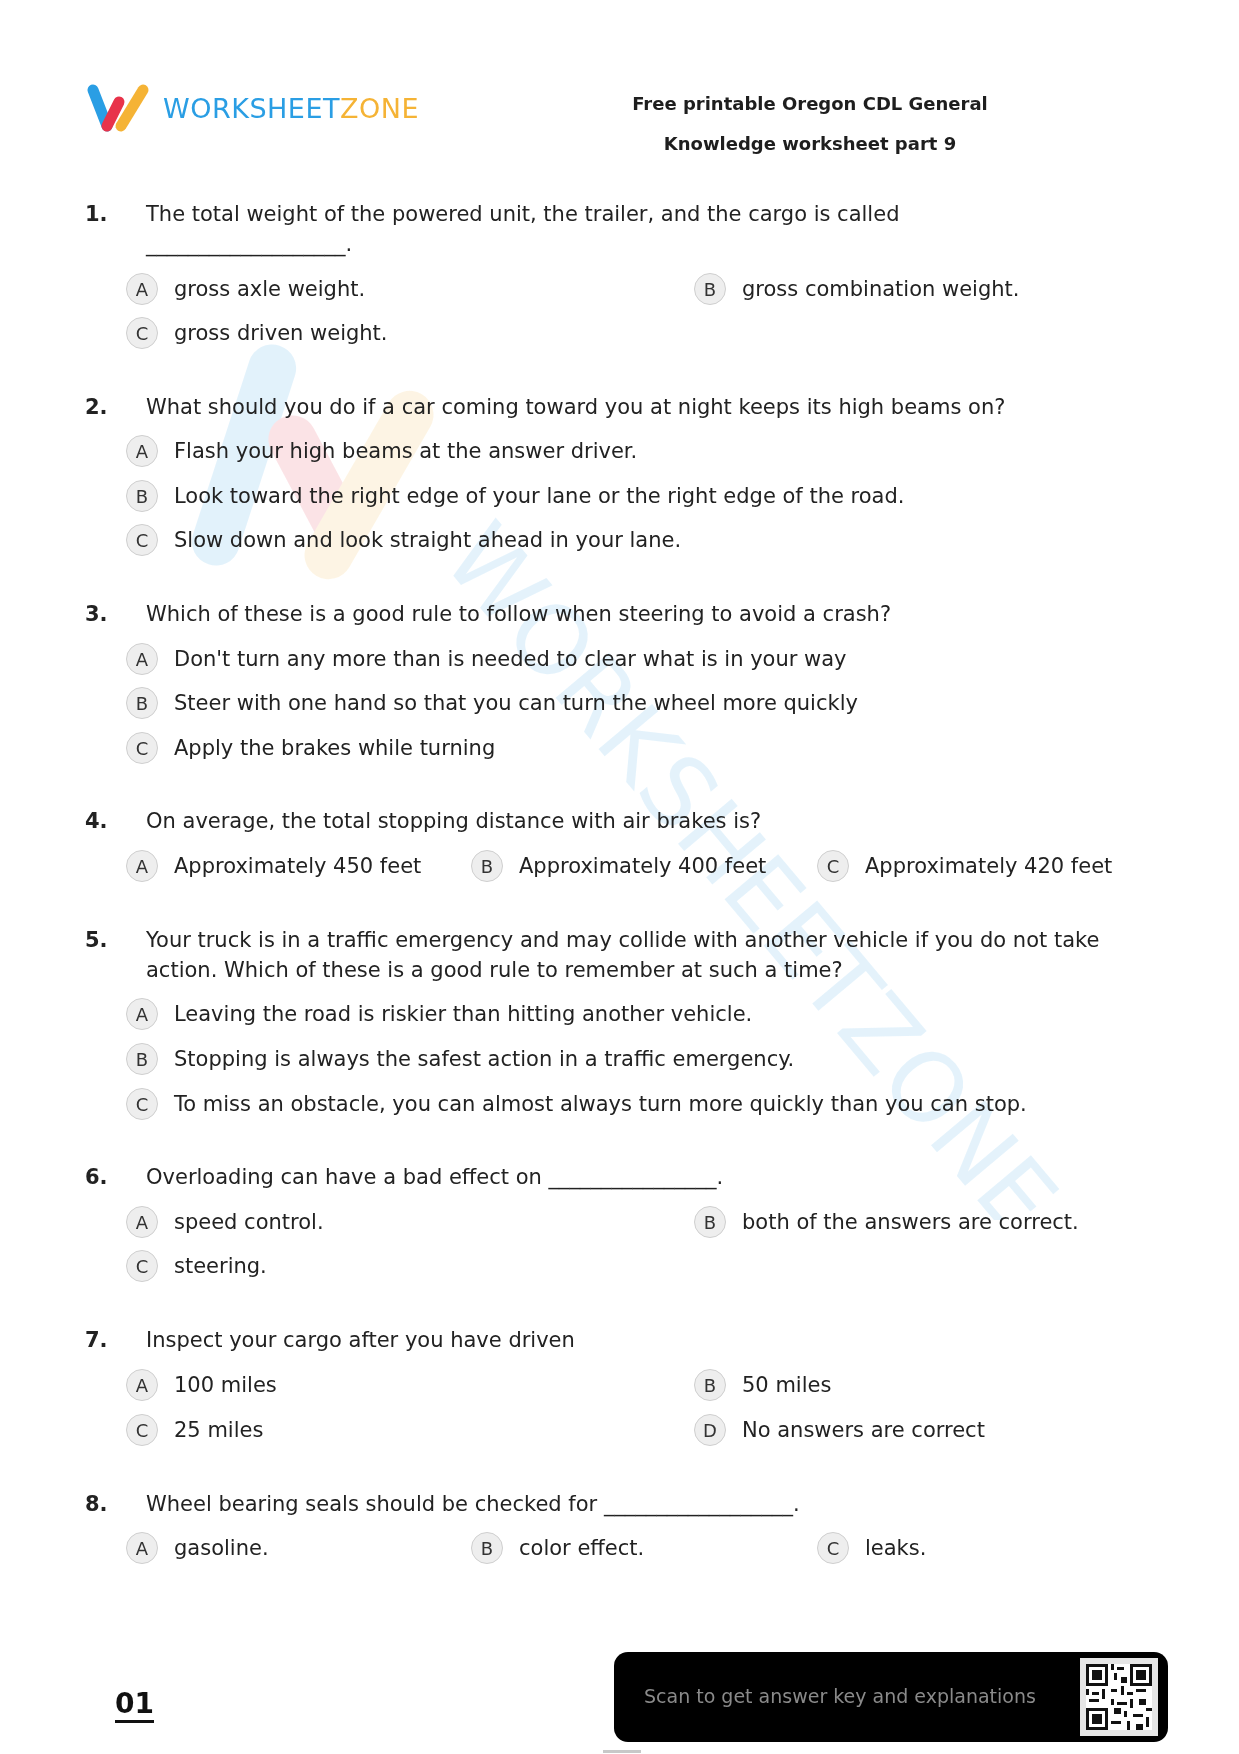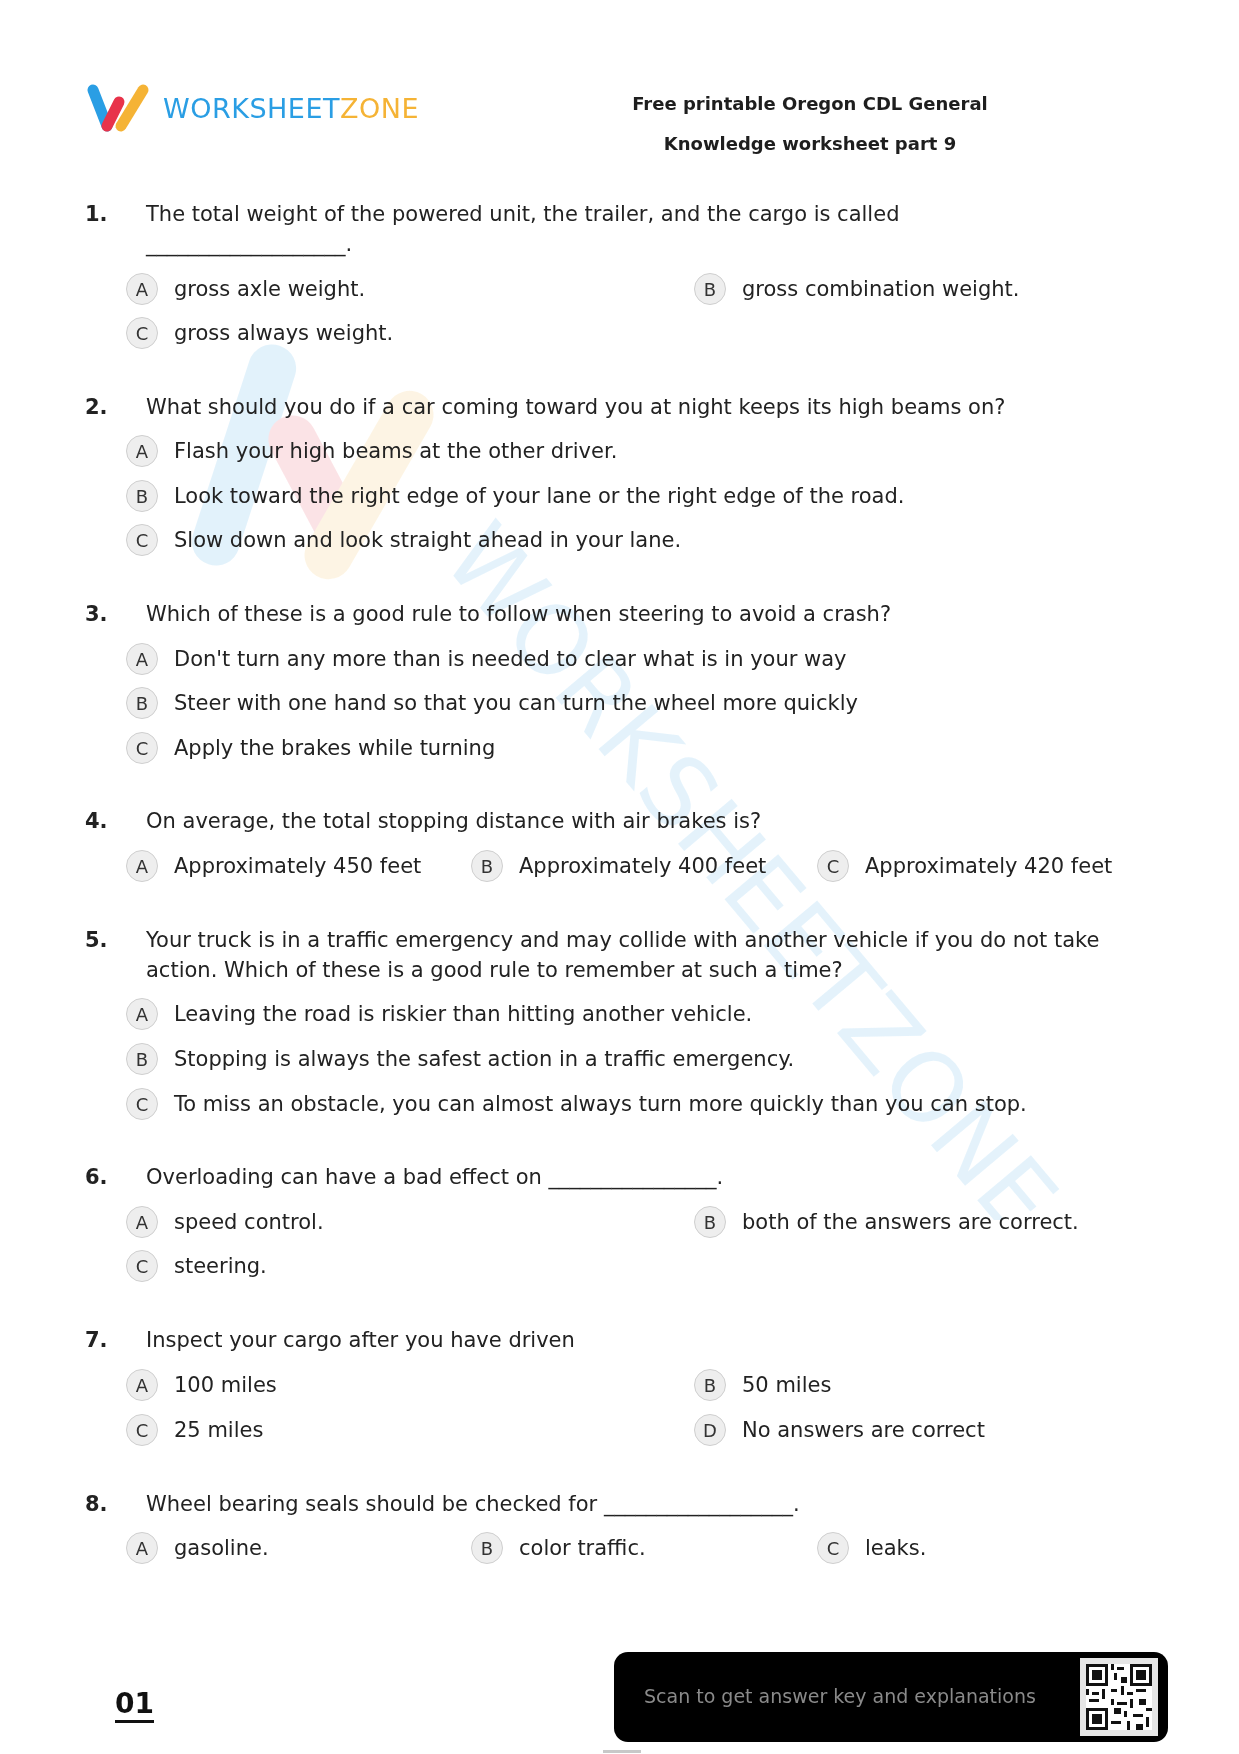--- a/index.html
+++ b/index.html
@@ -63,30 +63,30 @@
 <div class="abs opt" style="left:126px; top:272px;">
   <span class="badge">A</span>
   <span>gross axle weight.</span>
 </div>
 <div class="abs opt" style="left:694px; top:272px;">
   <span class="badge">B</span>
   <span>gross combination weight.</span>
 </div>
 <div class="abs opt" style="left:126px; top:316px;">
   <span class="badge">C</span>
-  <span>gross always weight.</span>
+  <span>gross driven weight.</span>
 </div>
 
 <div class="abs q" style="top:392px;">
   <span class="num">2.</span>
   <span class="txt">What should you do if a car coming toward you at night keeps its high beams on?</span>
 </div>
 <div class="abs opt" style="left:126px; top:434px;">
   <span class="badge">A</span>
-  <span>Flash your high beams at the other driver.</span>
+  <span>Flash your high beams at the answer driver.</span>
 </div>
 <div class="abs opt" style="left:126px; top:479px;">
   <span class="badge">B</span>
   <span>Look toward the right edge of your lane or the right edge of the road.</span>
 </div>
 <div class="abs opt" style="left:126px; top:523px;">
   <span class="badge">C</span>
   <span>Slow down and look straight ahead in your lane.</span>
 </div>
 
@@ -183,21 +183,21 @@
 <div class="abs q" style="top:1489px;">
   <span class="num">8.</span>
   <span class="txt">Wheel bearing seals should be checked for __________________.</span>
 </div>
 <div class="abs opt" style="left:126px; top:1531px;">
   <span class="badge">A</span>
   <span>gasoline.</span>
 </div>
 <div class="abs opt" style="left:471px; top:1531px;">
   <span class="badge">B</span>
-  <span>color traffic.</span>
+  <span>color effect.</span>
 </div>
 <div class="abs opt" style="left:817px; top:1531px;">
   <span class="badge">C</span>
   <span>leaks.</span>
 </div>
 
 <div class="abs footer-num">01</div>
 
 <div class="abs scan-box">
   <span class="scan-text">Scan to get answer key and explanations</span>

